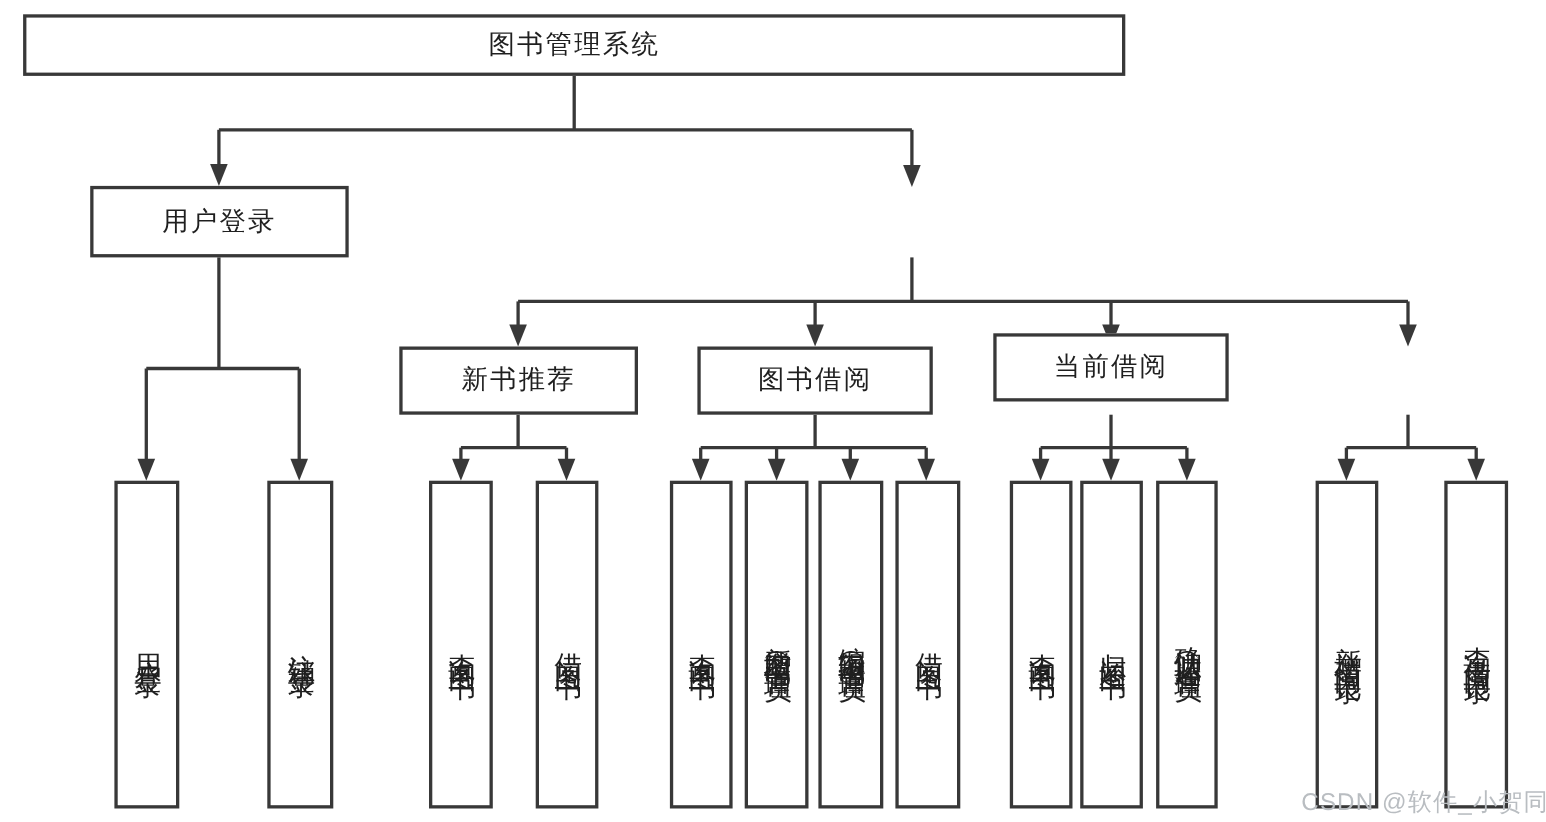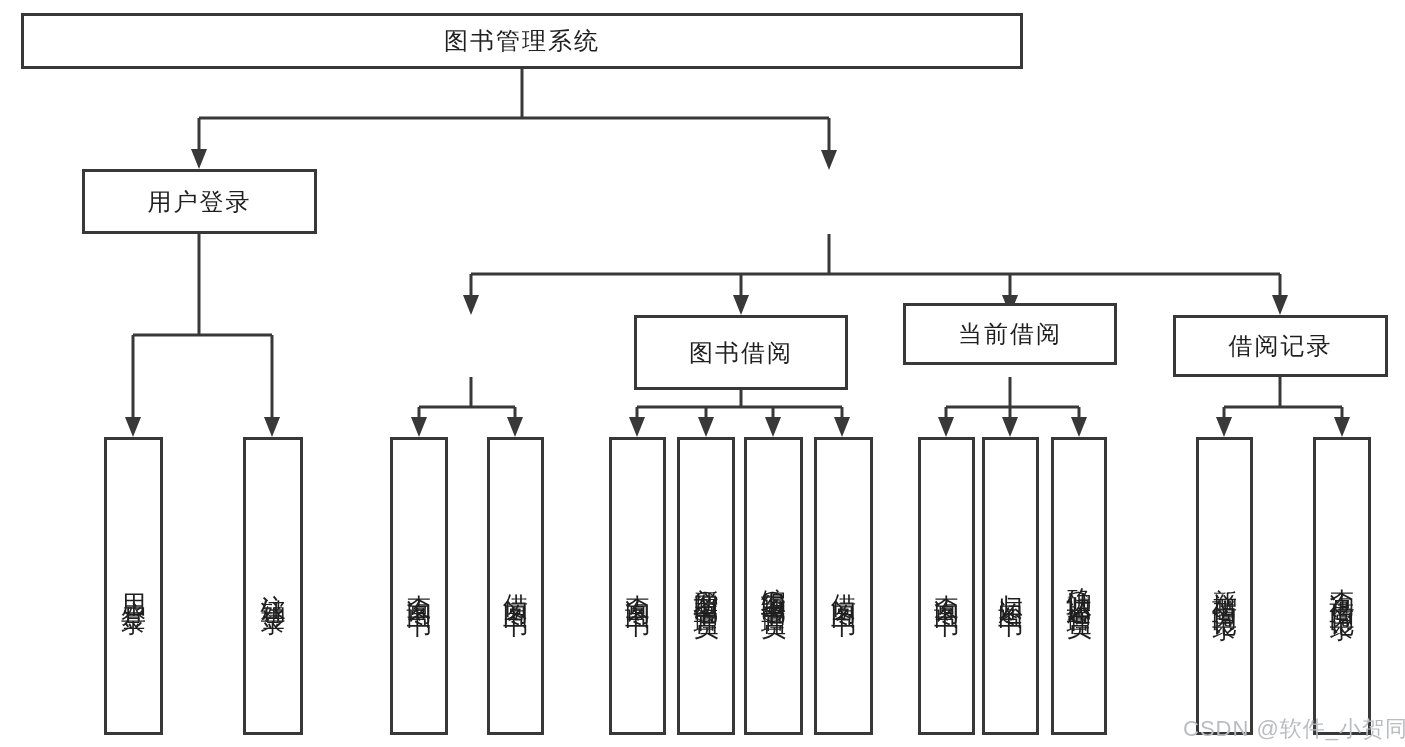--- a/index.html
+++ b/index.html
@@ -135,29 +135,29 @@
   </svg>
 
   <div class="box hbox" style="left:21px;top:13px;width:1002px;height:56px">
     <span>图书管理系统</span>
   </div>
 
   <div class="box hbox" style="left:82px;top:169px;width:235px;height:65px">
     <span>用户登录</span>
   </div>
 
-  <div class="box hbox" style="left:634px;top:315px;width:214px;height:75px">
+  <div class="box hbox" style="left:363px;top:315px;width:217px;height:62px">
+    <span>新书推荐</span>
+  </div>
+  <div class="box hbox" style="left:634px;top:315px;width:214px;height:62px">
     <span>图书借阅</span>
   </div>
   <div class="box hbox" style="left:903px;top:303px;width:214px;height:62px">
     <span>当前借阅</span>
   </div>
-  <div class="box hbox" style="left:1173px;top:315px;width:215px;height:62px">
-    <span>借阅记录</span>
-  </div>
 
   <div class="box vbox" style="left:104px;top:437px;width:59px;height:298px">
     <span>用户登录</span>
   </div>
   <div class="box vbox" style="left:243px;top:437px;width:60px;height:298px">
     <span>注销登录</span>
   </div>
 
   <div class="box vbox" style="left:390px;top:437px;width:58px;height:298px">
     <span>查询图书</span>

